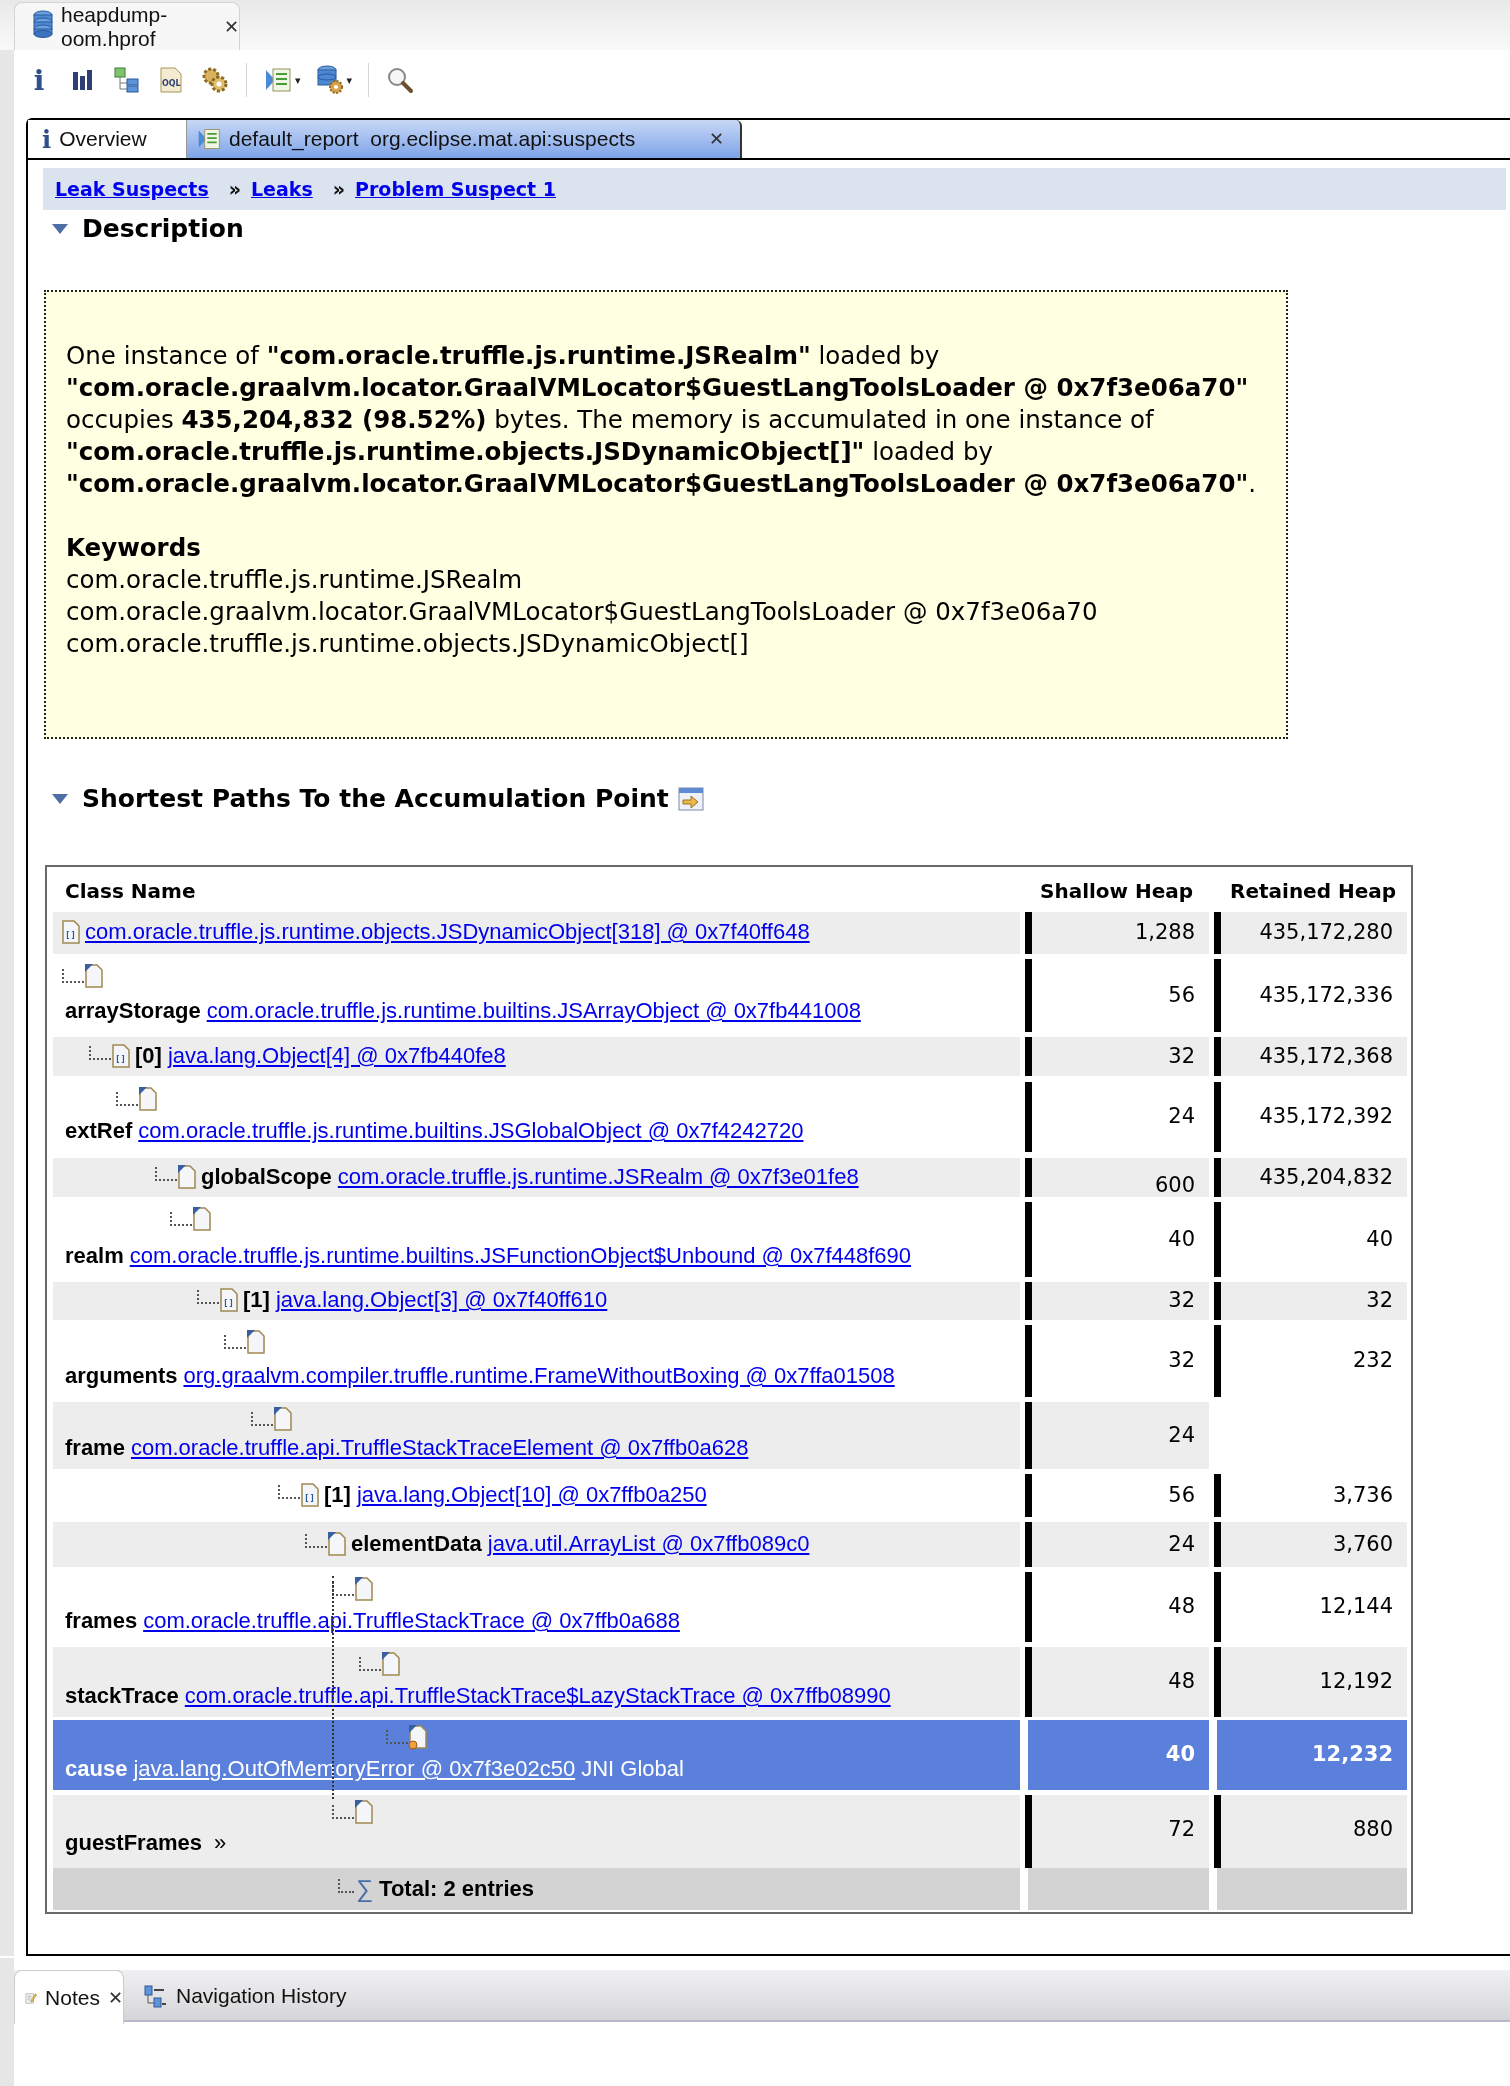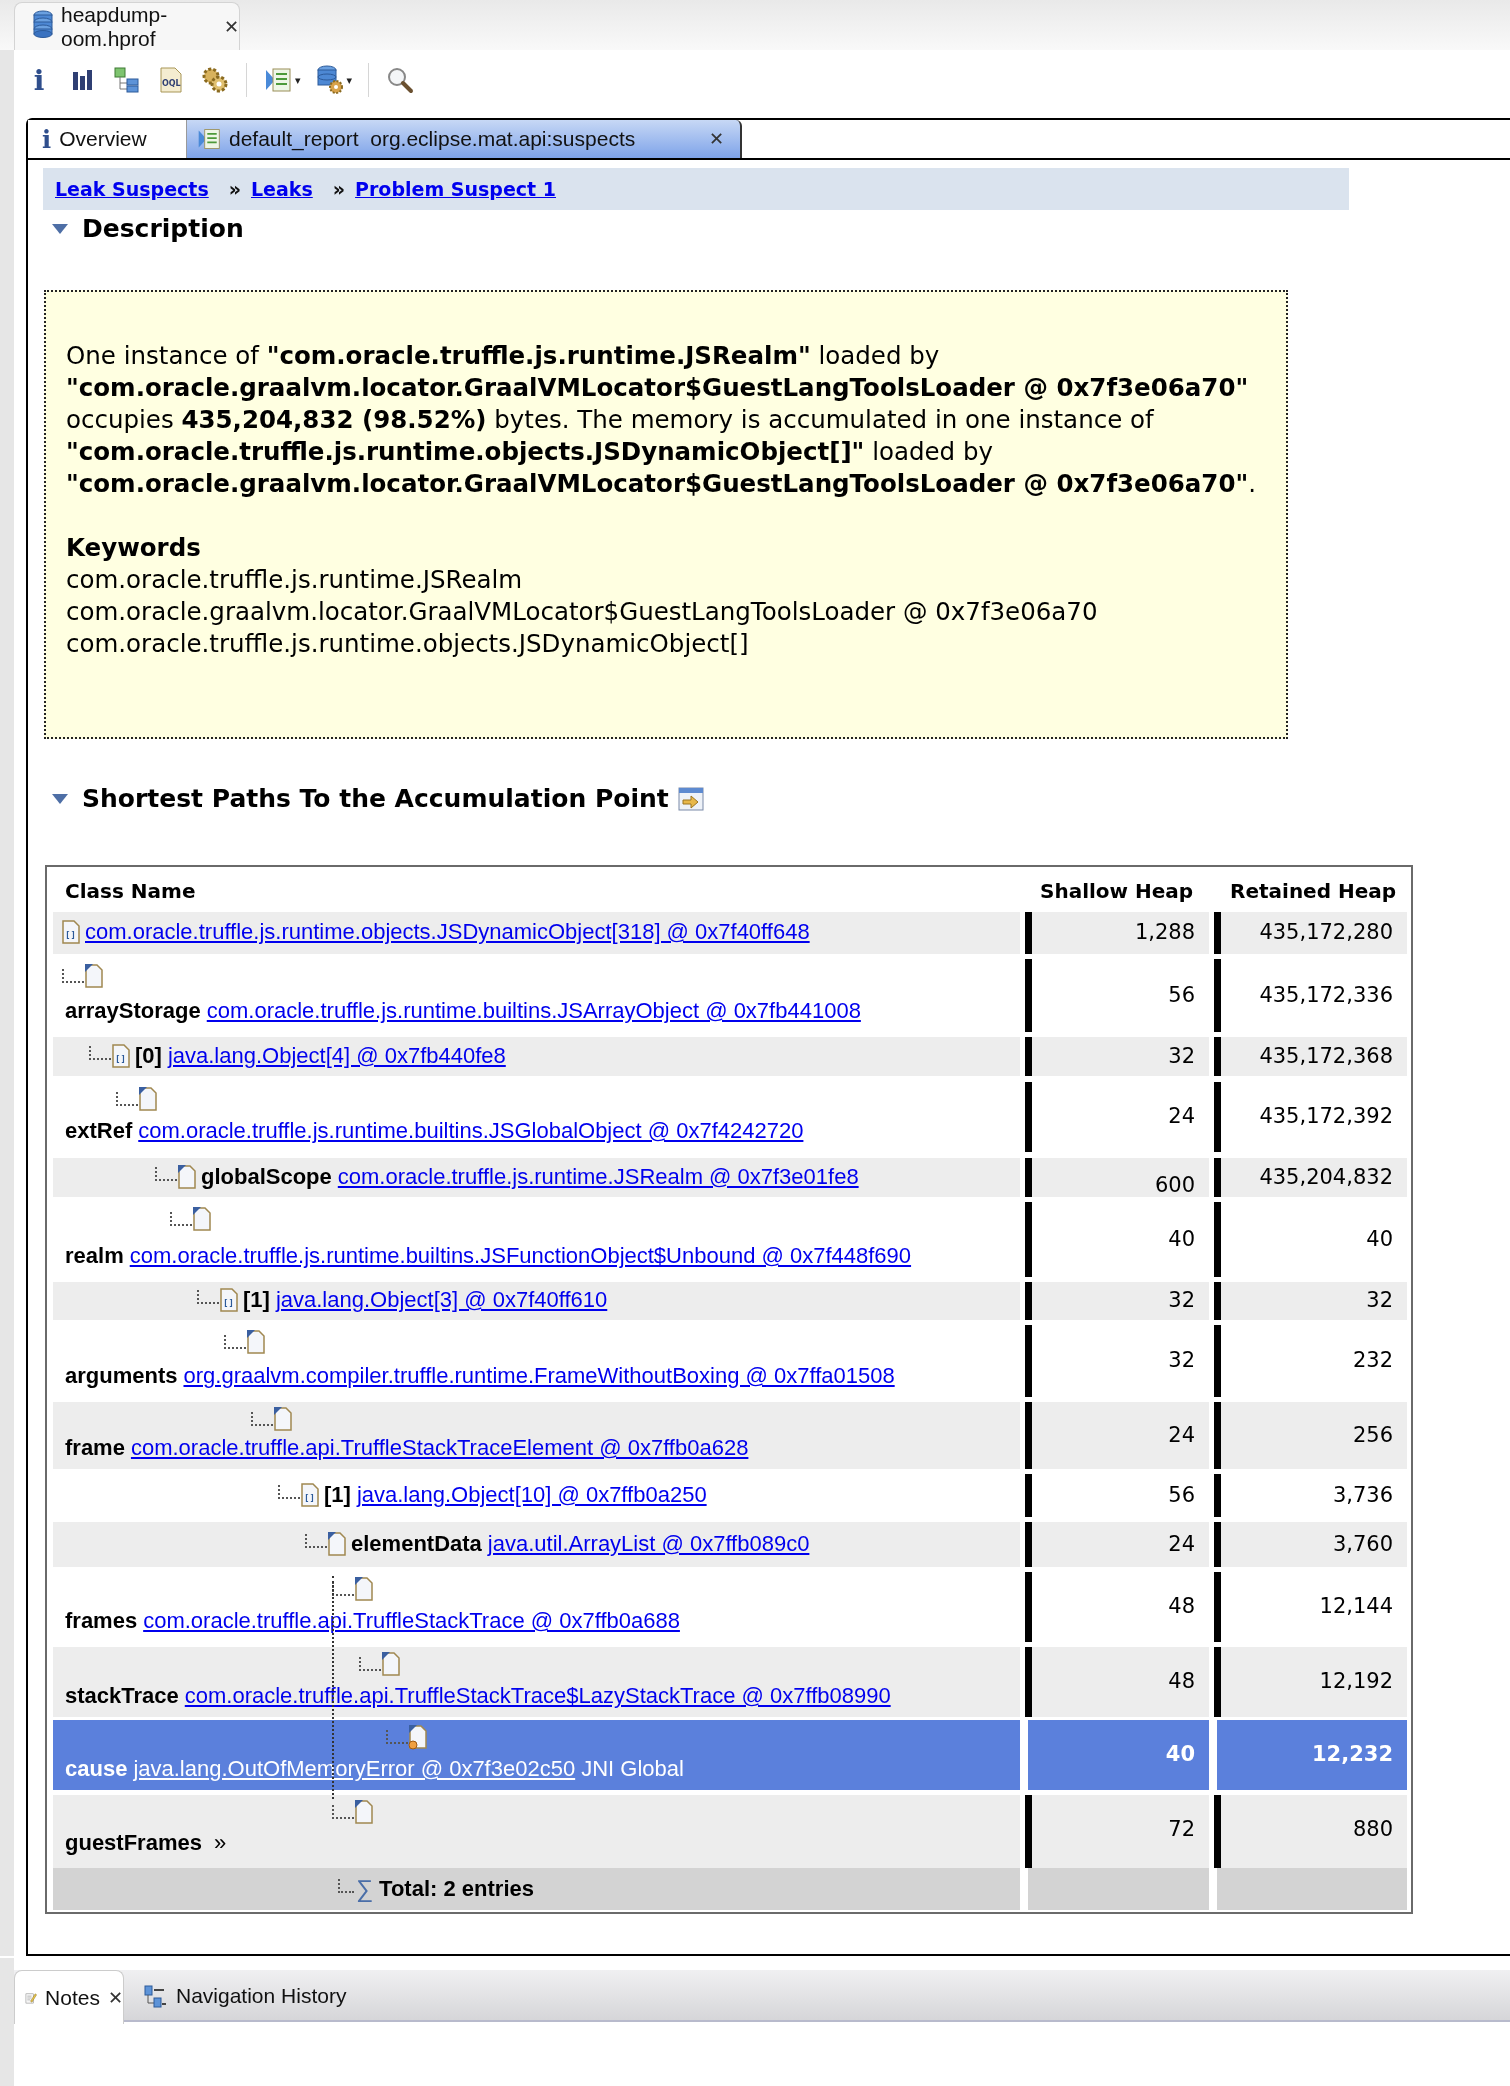--- a/index.html
+++ b/index.html
@@ -24,21 +24,21 @@
     border: 2px solid #000; border-right: none; border-radius: 6px 0 0 0; }
   .report-tabs { position: absolute; left: 28px; top: 120px; height: 38px; display: flex; align-items: stretch; }
   .rtab { display: flex; align-items: center; gap: 8px; padding: 0 10px;
     font-family: "Liberation Sans", sans-serif; font-size: 21px; color: #111; }
   .rtab.overview { width: 158px; background: #fff; padding-left: 14px; }
   .rtab.active { width: 556px; background: linear-gradient(#c7d8f5, #7ea3e9);
     border-left: 1px solid #9a9a9a; border-right: 2px solid #333; border-radius: 0 6px 0 0; }
   .report-tabline { position: absolute; left: 28px; top: 158px; width: 1482px; height: 2px; background: #000; }
 
   
-  .breadcrumb { position: absolute; left: 43px; top: 168px; width: 1306px; height: 42px;
+  .breadcrumb { position: absolute; left: 43px; top: 168px; width: 1463px; height: 42px;
     background: #dae3ee; display: flex; align-items: center; padding-left: 12px; gap: 10px;
     font-family: "DejaVu Sans", sans-serif; font-weight: bold; font-size: 19px; }
   .crumb-link { color: #0000ee; text-decoration: underline; cursor: pointer; }
   .crumb-sep { color: #111; margin-left: 10px; }
 
   
   .section-head { position: absolute; left: 52px; display: flex; align-items: center; gap: 14px;
     font-family: "DejaVu Sans", sans-serif; font-weight: bold; font-size: 25px; }
   .tri-down { width: 0; height: 0; border-left: 8px solid transparent; border-right: 8px solid transparent;
     border-top: 10px solid #4e6fa6; }
@@ -400,23 +400,20 @@
             </svg>
           </div>
           <div class="name-line" style="left: 12px; top: 33px;">
             <span class="field">frame</span>
             <span class="obj-link">com.oracle.truffle.api.TruffleStackTraceElement @ 0x7ffb0a628</span>
           </div>
         </div>
         <div class="cell c-shallow">
           <span class="num" style="top: 20.5px;">24</span>
         </div>
-        <div class="cell c-retained">
-          <span class="num" style="top: 20.5px;">256</span>
-        </div>
       </div>
       <div class="row plain" style="top: 607px; height: 43px;">
         <div class="cell c-name">
           <div class="name-line" style="left: 225px; top: 7.5px;">
             <span class="tree-conn"></span>
             <svg width="20" height="26" viewBox="0 0 20 26" style="margin-right: 4px;">
               <path d="M2 2 H13 L18 7 V24 H2 Z" fill="#f4f6fa" stroke="#a08850" stroke-width="1.5"></path>
               <text x="4" y="19" font-size="9" font-weight="bold" fill="#2c5a9a" font-family="DejaVu Sans Mono, monospace">[]</text>
             </svg>
             <span class="field">[1]</span>

